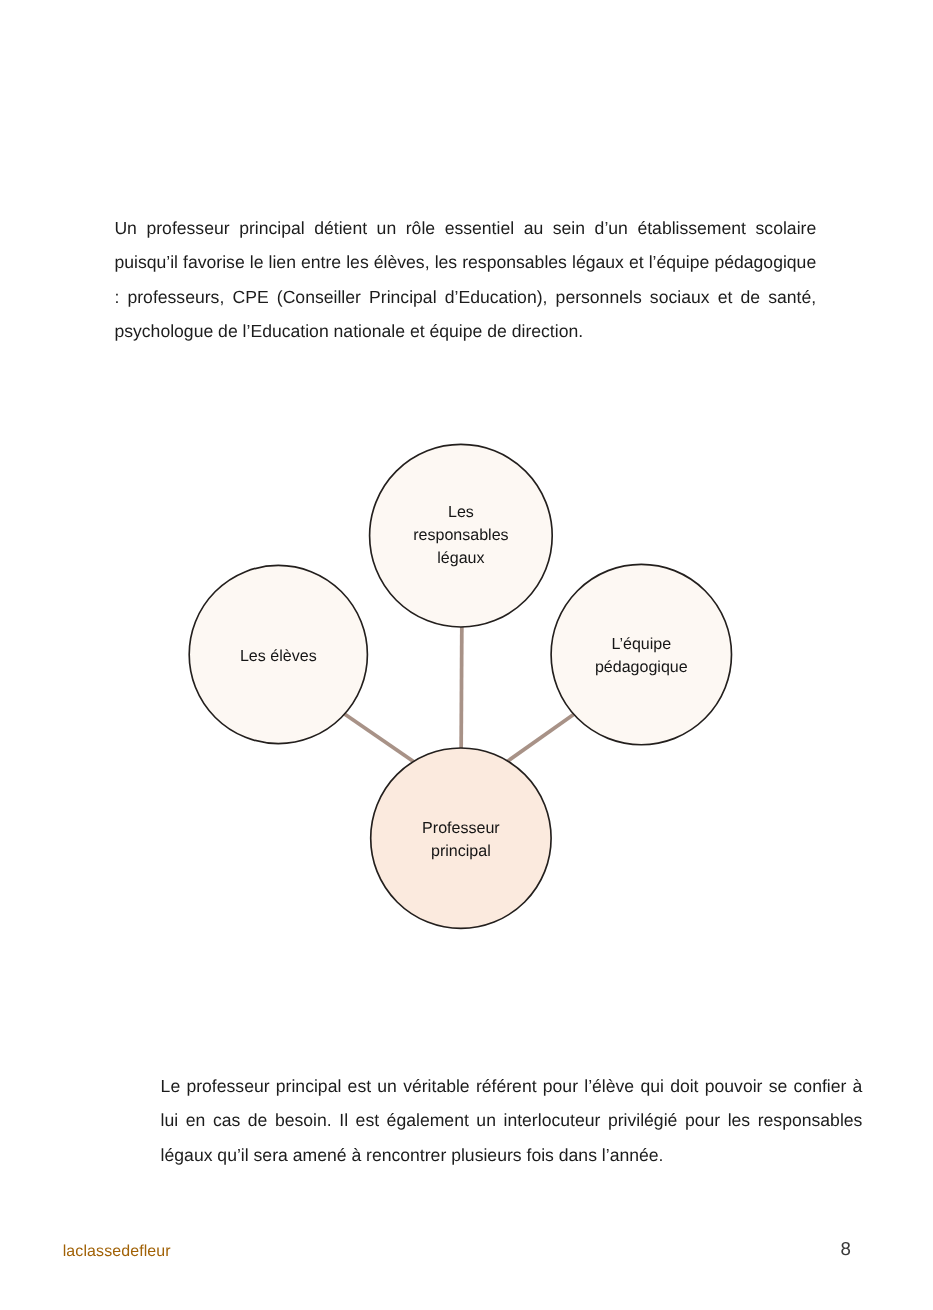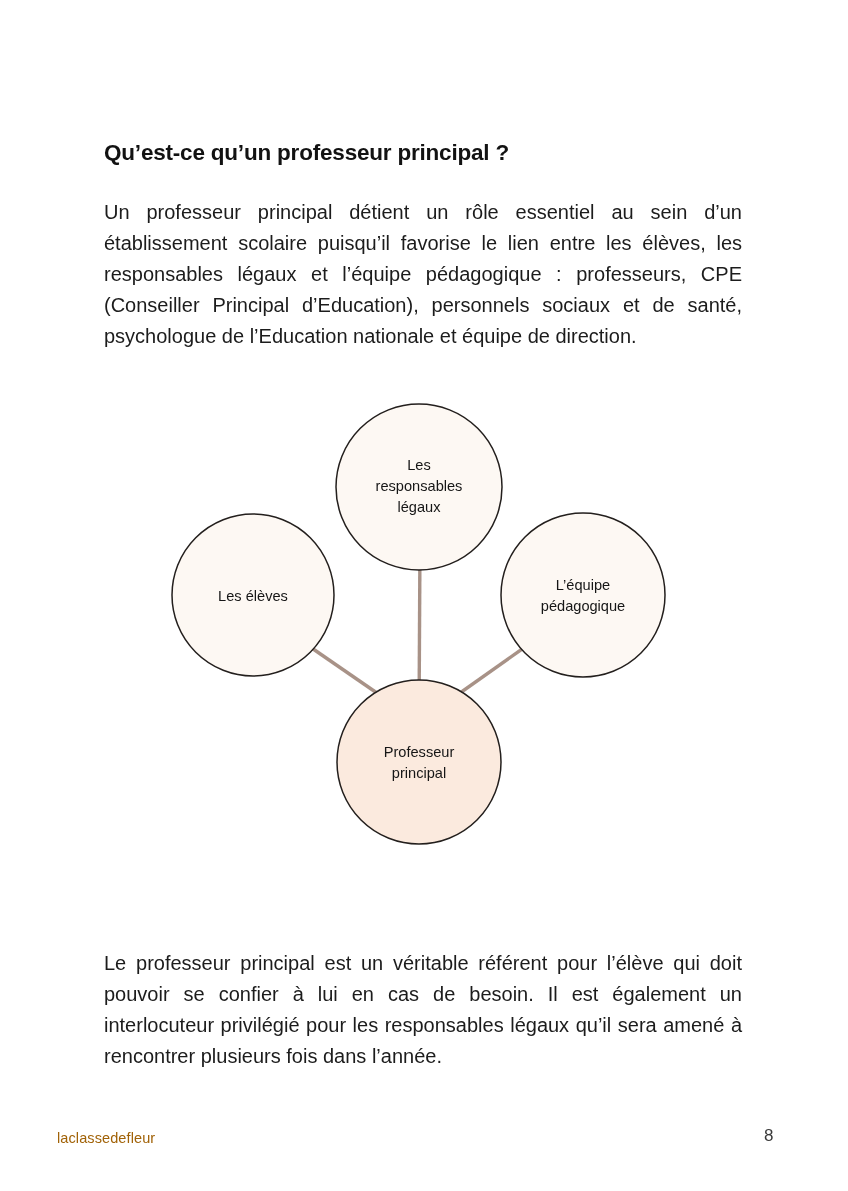--- a/index.html
+++ b/index.html
@@ -33,28 +33,28 @@
     letter-spacing: -0.2px;
     color: #121212;
     line-height: 1.25;
   }
 
   
   .para {
     position: absolute;
     left: 104px;
     width: 638px;
-    font-size: 20px;
+    font-size: 16px;
     line-height: 31px;
     color: #1c1c1c;
     text-align: justify;
     text-justify: inter-word;
   }
   .para-intro { top: 177px; }
-  .para-outro { top: 928px; }
+  .para-outro { top: 957px; margin-left: 42px; }
 
   
   .diagram {
     position: absolute;
     left: 0;
     top: 0;
     width: 848px;
     height: 1191px;
     pointer-events: none;
   }
@@ -83,21 +83,20 @@
     top: 1126px;
     font-size: 17px;
     color: #3a3a3a;
   }
 </style>
 </head>
 <body>
 
 <div class="page">
 
-  <h1 class="heading">Qu’est-ce qu’un professeur principal ?</h1>
 
   <p class="para para-intro">Un professeur principal détient un rôle essentiel au sein d’un établissement scolaire puisqu’il favorise le lien entre les élèves, les responsables légaux et l’équipe pédagogique : professeurs, CPE (Conseiller Principal d’Education), personnels sociaux et de santé, psychologue de l’Education nationale et équipe de direction.</p>
 
   <div class="diagram">
     <svg width="848" height="1191" viewBox="0 0 848 1191" xmlns="http://www.w3.org/2000/svg">
 
       <g>
         <line x1="419" y1="722" x2="420" y2="540" stroke="#A89287" stroke-width="3.4" stroke-linecap="butt"></line>
         <path d="M 408.5 549 L 420 533 L 431.5 549" fill="none" stroke="#A89287" stroke-width="3.4" stroke-linecap="round" stroke-linejoin="miter"></path>
       </g>

